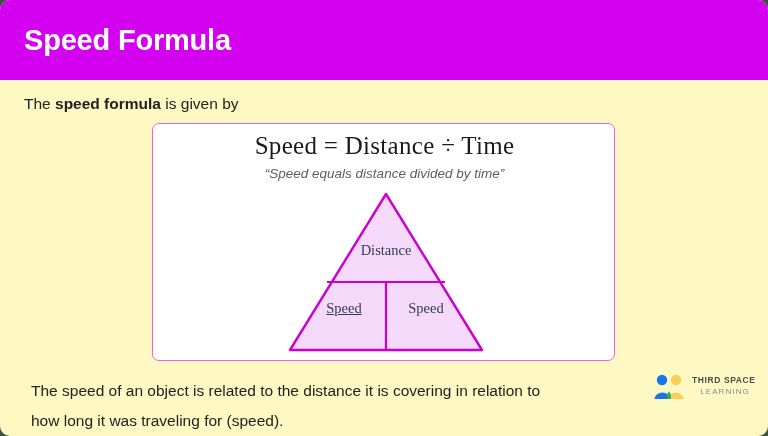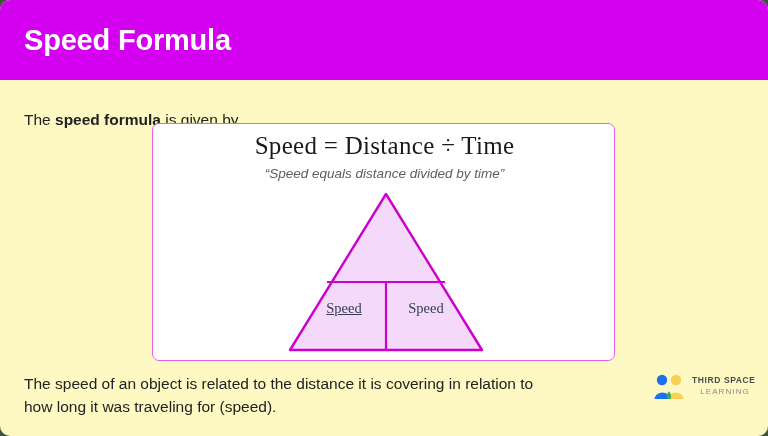--- a/index.html
+++ b/index.html
@@ -41,21 +41,20 @@
   }
   
   #intro {
     position: absolute;
     left: 24px;
     top: 93px;
     font-size: 15.5px;
     color: #222222;
     line-height: 22px;
     white-space: nowrap;
-    margin-top: 16px;
   }
   #intro .bold { font-weight: bold; }
   
   #formula-box {
     position: absolute;
     left: 152px;
     top: 123px;
     width: 463px;
     height: 238px;
     border: 1.6px solid #e85ff0;
@@ -109,21 +108,21 @@
   
   #footer-text {
     position: absolute;
     left: 24px;
     top: 372px;
     width: 600px;
     font-size: 15.5px;
     color: #222222;
     line-height: 23px;
   }
-  #footer-text p { margin: 0; }
+  #footer-text p { margin: 7px; }
   
   #logo {
     position: absolute;
     left: 652px;
     top: 372px;
     width: 104px;
     height: 32px;
   }
   #logo-mark {
     position: absolute;
@@ -168,20 +167,21 @@
 
     <div id="formula-caption">“Speed equals distance divided by time”</div>
     <div id="formula-eq">Speed = Distance ÷ Time</div>
 
     <div id="triangle-wrap">
       <svg width="200" height="165" viewBox="0 0 200 165">
         <polygon points="100,4 196,160 4,160" fill="#f5d9fb" stroke="#cc00cc" stroke-width="2.4" stroke-linejoin="round"></polygon>
         <line x1="41" y1="92" x2="159" y2="92" stroke="#cc00cc" stroke-width="2.2"></line>
         <line x1="100" y1="92" x2="100" y2="160" stroke="#cc00cc" stroke-width="2.2"></line>
       </svg>
+      <div class="tri-label" id="label-distance">Distance</div>
       <div class="tri-label" id="label-speed">Speed</div>
       <div class="tri-label" id="label-time">Speed</div>
     </div>
   </div>
 
   <div id="footer-text">
     <p>The speed of an object is related to the distance it is covering in relation to</p>
     <p>how long it was traveling for (speed).</p>
   </div>
 

